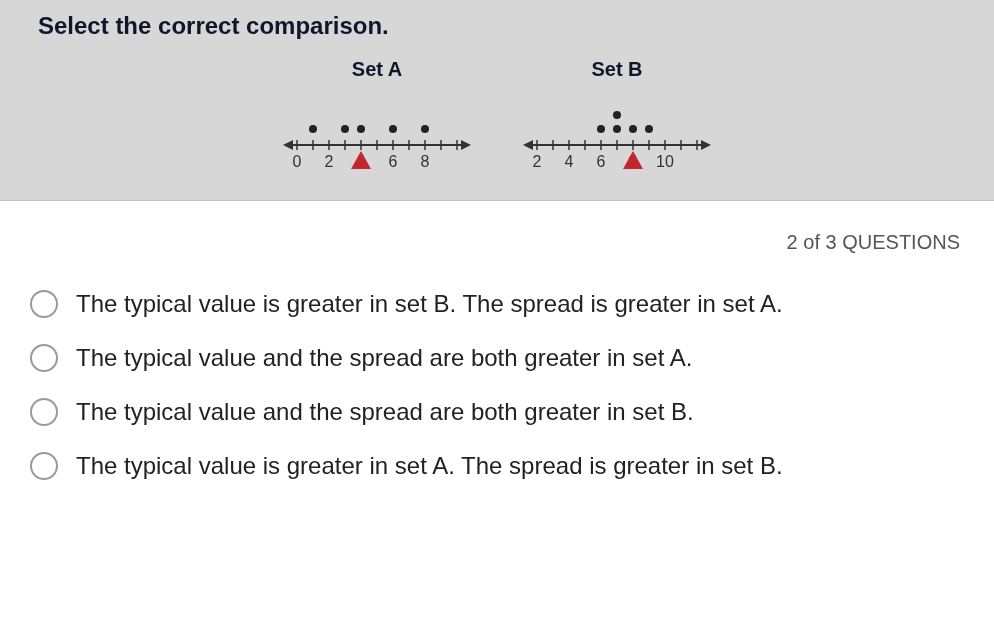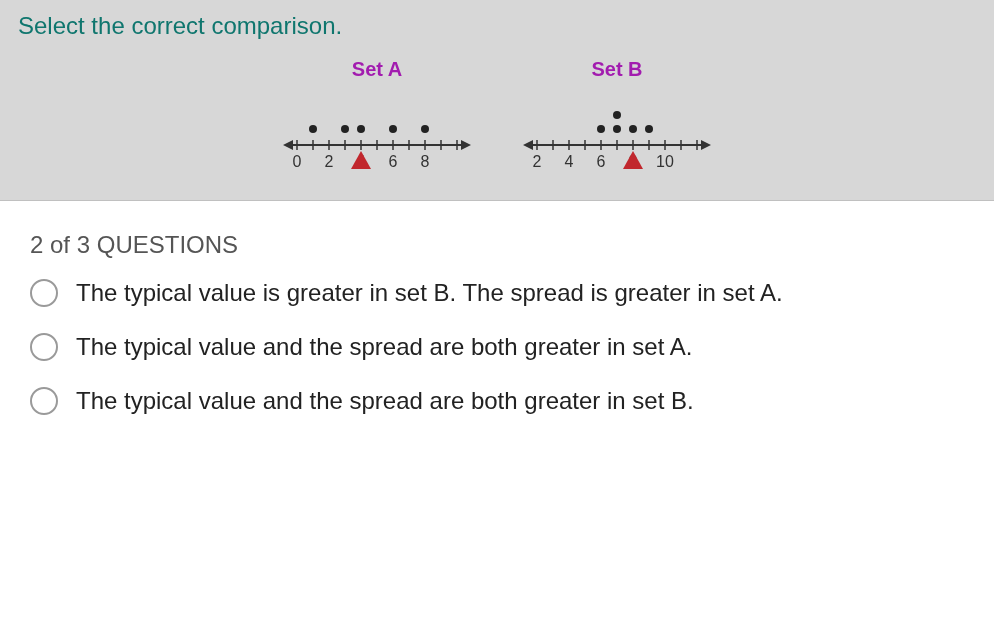--- a/index.html
+++ b/index.html
@@ -9,50 +9,52 @@
     height: 627px;
     background: #fff;
     overflow: hidden;
   }
   .top-panel {
     background: #d7d7d7;
     padding: 12px 18px 20px 18px;
     border-bottom: 1px solid #c0c0c0;
   }
   .prompt {
-    color: #0f766e;
-    font-weight: normal;
+    color: #0f172a;
+    font-weight: bold;
     font-size: 24px;
     margin-bottom: 18px;
+    margin-left: 20px;
   }
   .plots {
     display: flex;
     justify-content: center;
     gap: 40px;
   }
   .plot-wrap {
     display: flex;
     flex-direction: column;
     align-items: center;
   }
   .plot-title {
     font-size: 20px;
-    color: #a21caf;
+    color: #0f172a;
     font-weight: bold;
     margin-bottom: 4px;
   }
   .plot-svg { display: block; }
 
   .answers {
     padding: 30px 30px 10px 30px;
   }
   .counter {
-    font-size: 24px;
+    text-align: right;
+    font-size: 20px;
     color: #555;
-    margin-bottom: 20px;
+    margin-bottom: 36px;
     padding-right: 4px;
   }
   .option {
     display: flex;
     align-items: flex-end;
     gap: 18px;
     margin-bottom: 26px;
     cursor: pointer;
   }
   .radio-circle {
@@ -168,13 +170,17 @@
     <div class="option-label">The typical value is greater in set B. The spread is greater in set A.</div>
   </div>
   <div class="option">
     <div class="radio-circle"></div>
     <div class="option-label">The typical value and the spread are both greater in set A.</div>
   </div>
   <div class="option">
     <div class="radio-circle"></div>
     <div class="option-label">The typical value and the spread are both greater in set B.</div>
   </div>
+  <div class="option">
+    <div class="radio-circle"></div>
+    <div class="option-label">The typical value is greater in set A. The spread is greater in set B.</div>
+  </div>
 </div>
 
 </body></html>

